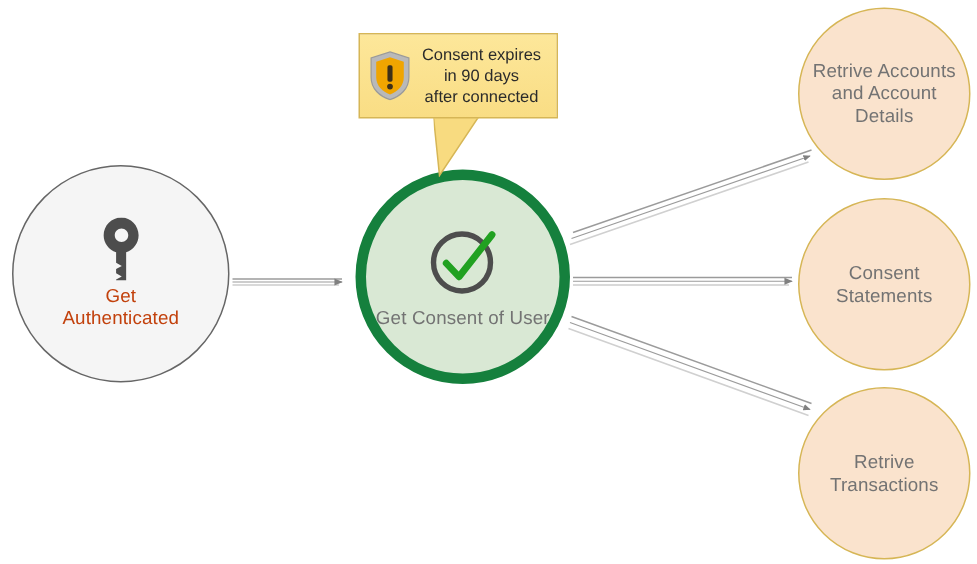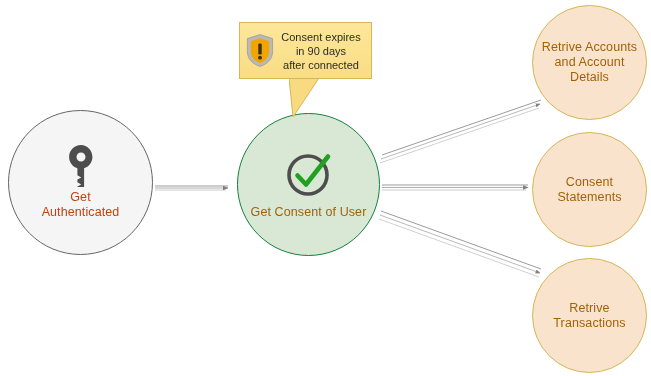--- a/index.html
+++ b/index.html
@@ -31,21 +31,21 @@
     box-sizing: border-box;
     display: flex;
     flex-direction: column;
     align-items: center;
     justify-content: center;
     text-align: center;
   }
   .node-label {
     font-size: 12.5px;
     line-height: 15px;
-    color: #a16207;
+    color: #737373;
     white-space: pre-line;
     letter-spacing: 0.1px;
   }
 
   
   #node-auth {
     left: 8px;
     top: 110px;
     width: 145px;
     height: 145px;
@@ -62,21 +62,21 @@
     margin-bottom: 1px;
   }
 
   
   #node-consent {
     left: 237px;
     top: 113px;
     width: 143px;
     height: 143px;
     background: #d9e8d4;
-    border: 1px solid #15803d;
+    border: 7px solid #15803d;
   }
   #node-consent .node-label {
     margin-top: 4px;
   }
   .check-icon {
     width: 50px;
     height: 50px;
     margin-bottom: 2px;
   }
 

